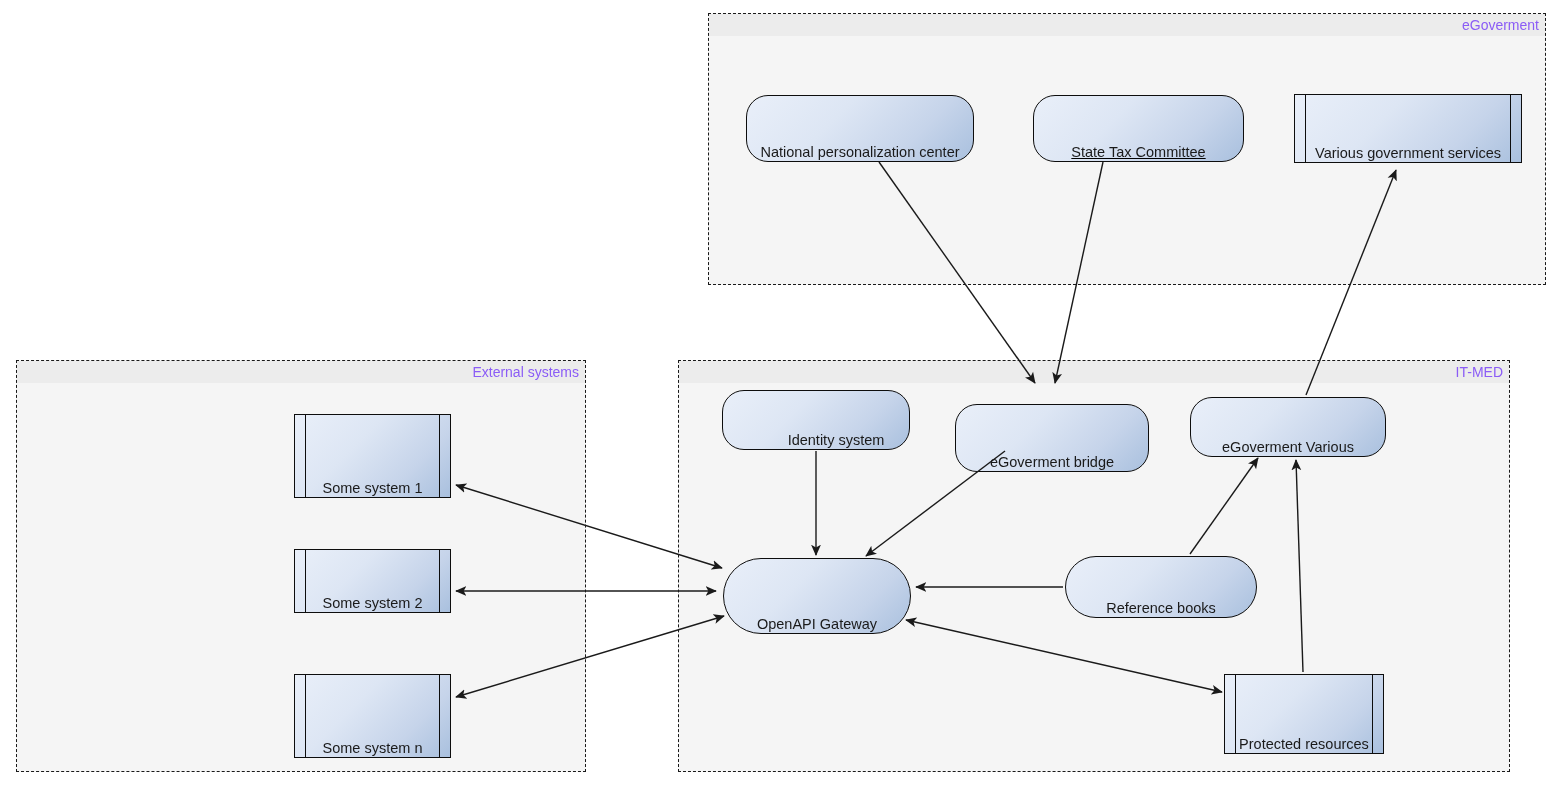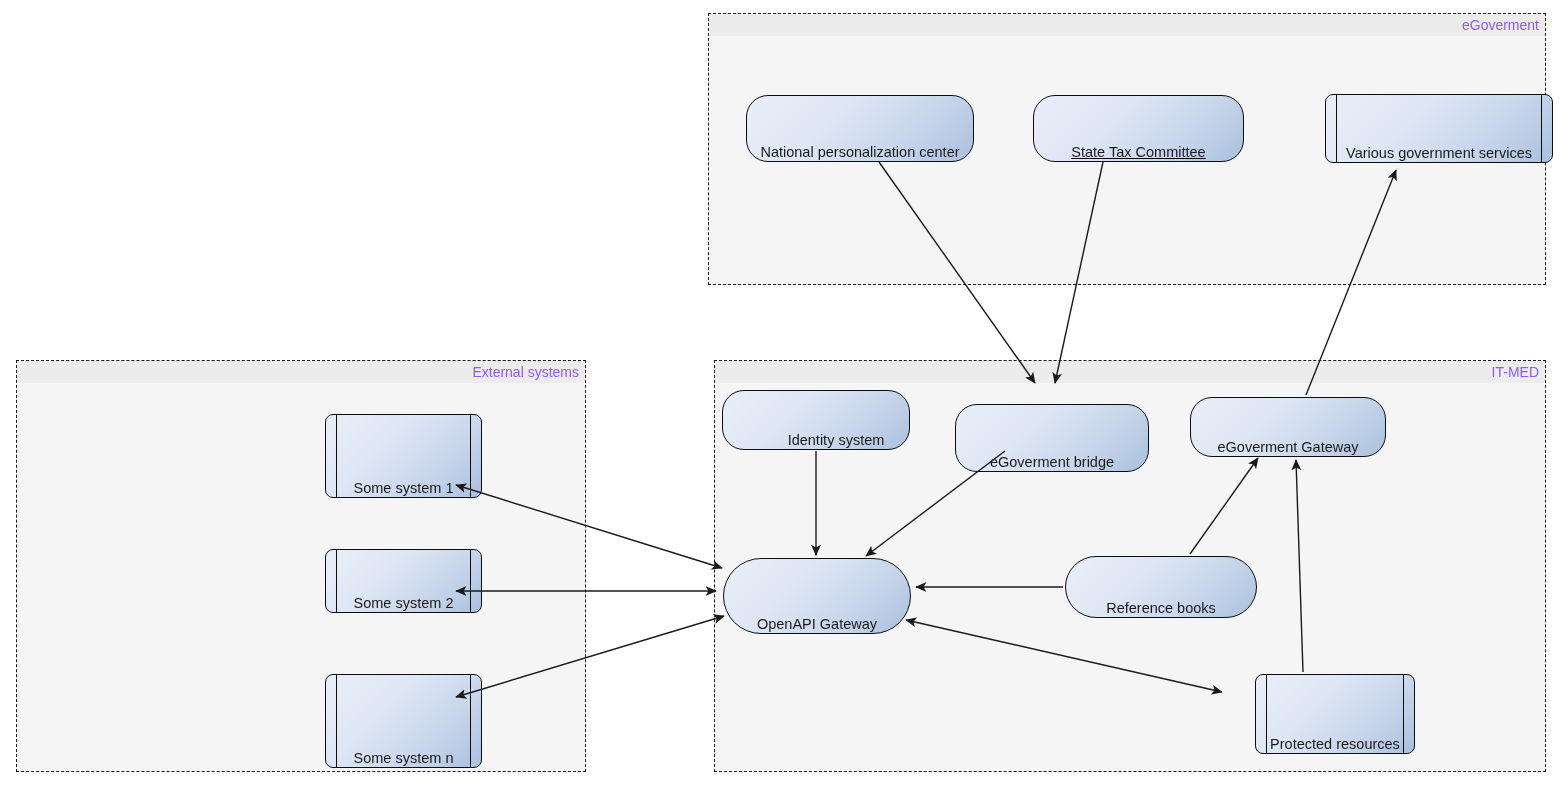--- a/index.html
+++ b/index.html
@@ -60,22 +60,21 @@
   }
   
   .node.rounded {
     border-radius: 22px;
   }
   .node.stadium {
     border-radius: 42px;
   }
   
   .node.component {
-    border-radius: 8px;
-    margin-left: 31px;
+    border-radius: 0;
   }
   .node.component::before,
   .node.component::after {
     content: "";
     position: absolute;
     top: -1px;
     bottom: -1px;
     width: 0px;
     border-left: 1.3px solid #0d0d0d;
   }
@@ -107,21 +106,21 @@
 
   <div id="groups-layer">
       <div class="group" style="left: 708px; top: 13px; width: 838px; height: 272px;">
         <div class="group-titlebar"></div>
         <div class="group-title">eGoverment</div>
       </div>
       <div class="group" style="left: 16px; top: 360px; width: 570px; height: 412px;">
         <div class="group-titlebar"></div>
         <div class="group-title">External systems</div>
       </div>
-      <div class="group" style="left: 714px; top: 360px; width: 832px; height: 412px;">
+      <div class="group" style="left: 678px; top: 360px; width: 832px; height: 412px;">
         <div class="group-titlebar"></div>
         <div class="group-title">IT-MED</div>
       </div>
     </div>
 
   <div id="nodes-layer">
       <div class="node rounded" style="left: 746px; top: 95px; width: 228px; height: 67px;">
         <span class="node-label">National personalization center</span>
       </div>
       <div class="node rounded" style="left: 1033px; top: 95px; width: 211px; height: 67px; text-decoration: underline;">
@@ -129,31 +128,31 @@
       </div>
       <div class="node component" style="left: 1294px; top: 94px; width: 228px; height: 69px;">
         <span class="node-label">Various government services</span>
       </div>
       <div class="node component" style="left: 294px; top: 414px; width: 157px; height: 84px;">
         <span class="node-label">Some system 1</span>
       </div>
       <div class="node component" style="left: 294px; top: 549px; width: 157px; height: 64px;">
         <span class="node-label">Some system 2</span>
       </div>
-      <div class="node component" style="left: 294px; top: 674px; width: 157px; height: 94px;">
+      <div class="node component" style="left: 294px; top: 674px; width: 157px; height: 84px;">
         <span class="node-label">Some system n</span>
       </div>
       <div class="node rounded" style="left: 722px; top: 390px; width: 188px; height: 60px; padding-left: 40px;">
         <span class="node-label">Identity system</span>
       </div>
       <div class="node rounded" style="left: 955px; top: 404px; width: 194px; height: 68px;">
         <span class="node-label">eGoverment bridge</span>
       </div>
       <div class="node rounded" style="left: 1190px; top: 397px; width: 196px; height: 60px;">
-        <span class="node-label">eGoverment Gateway</span>
+        <span class="node-label">eGoverment Various</span>
       </div>
       <div class="node stadium" style="left: 723px; top: 558px; width: 188px; height: 76px;">
         <span class="node-label">OpenAPI Gateway</span>
       </div>
       <div class="node stadium" style="left: 1065px; top: 556px; width: 192px; height: 62px;">
         <span class="node-label">Reference books</span>
       </div>
       <div class="node component" style="left: 1224px; top: 674px; width: 160px; height: 80px;">
         <span class="node-label">Protected resources</span>
       </div>

